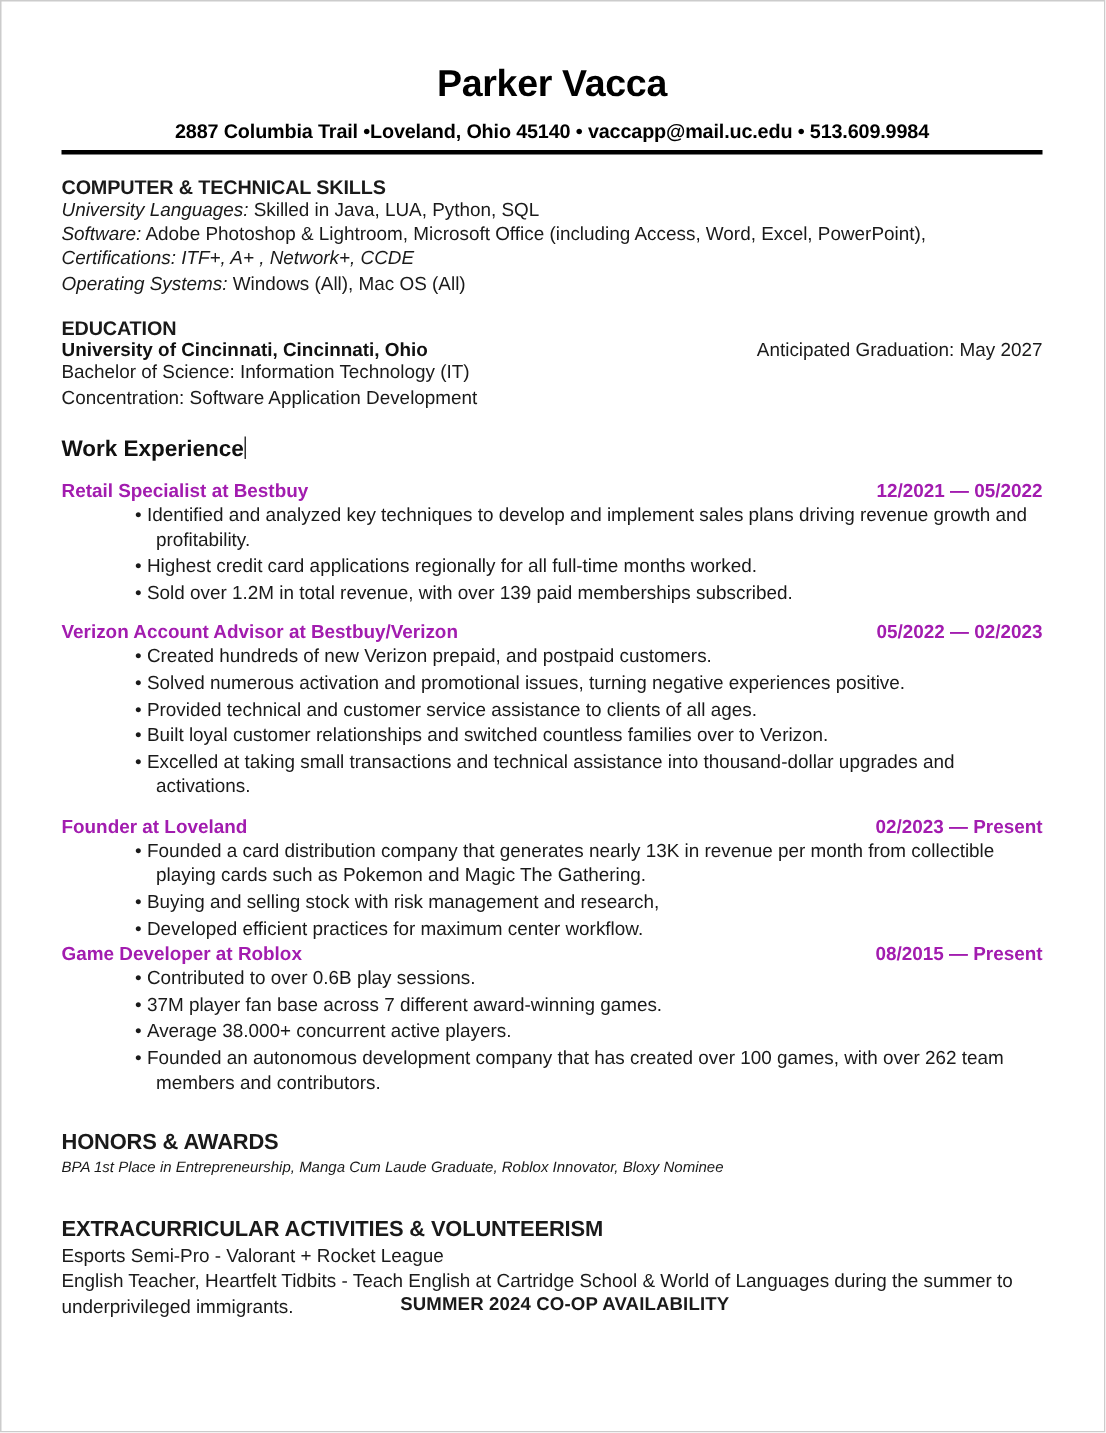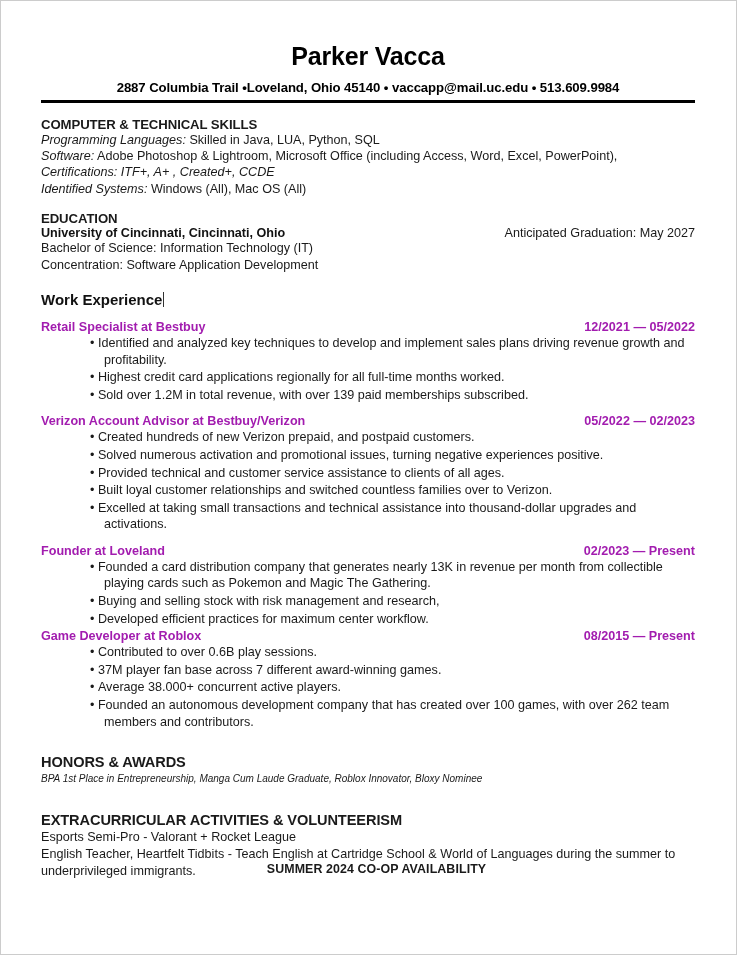--- a/index.html
+++ b/index.html
@@ -167,30 +167,30 @@
 <div class="page">
   <div class="content">
 
     <div class="name">Parker Vacca</div>
     <div class="contact">2887 Columbia Trail •Loveland, Ohio 45140 • vaccapp@mail.uc.edu • 513.609.9984</div>
     <div class="rule"></div>
 
     <div class="sec-head">COMPUTER &amp; TECHNICAL SKILLS</div>
     <div>
       <div class="line">
-        <span class="lbl">Programming Languages:</span><span> Skilled in Java, LUA, Python, SQL</span>
+        <span class="lbl">University Languages:</span><span> Skilled in Java, LUA, Python, SQL</span>
       </div>
       <div class="line">
         <span class="lbl">Software:</span><span> Adobe Photoshop &amp; Lightroom, Microsoft Office (including Access, Word, Excel, PowerPoint),</span>
       </div>
       <div class="line all-italic">
-        <span>Certifications: ITF+, A+ , Created+, CCDE</span><span></span>
+        <span>Certifications: ITF+, A+ , Network+, CCDE</span><span></span>
       </div>
       <div class="line">
-        <span class="lbl">Identified Systems:</span><span> Windows (All), Mac OS (All)</span>
+        <span class="lbl">Operating Systems:</span><span> Windows (All), Mac OS (All)</span>
       </div>
     </div>
 
     <div class="sec-head">EDUCATION</div>
     <div class="edu-row">
       <span class="edu-left">University of Cincinnati, Cincinnati, Ohio</span>
       <span class="edu-right">Anticipated Graduation: May 2027</span>
     </div>
     <div class="line">Bachelor of Science: Information Technology (IT)</div>
     <div class="line">Concentration: Software Application Development</div>

